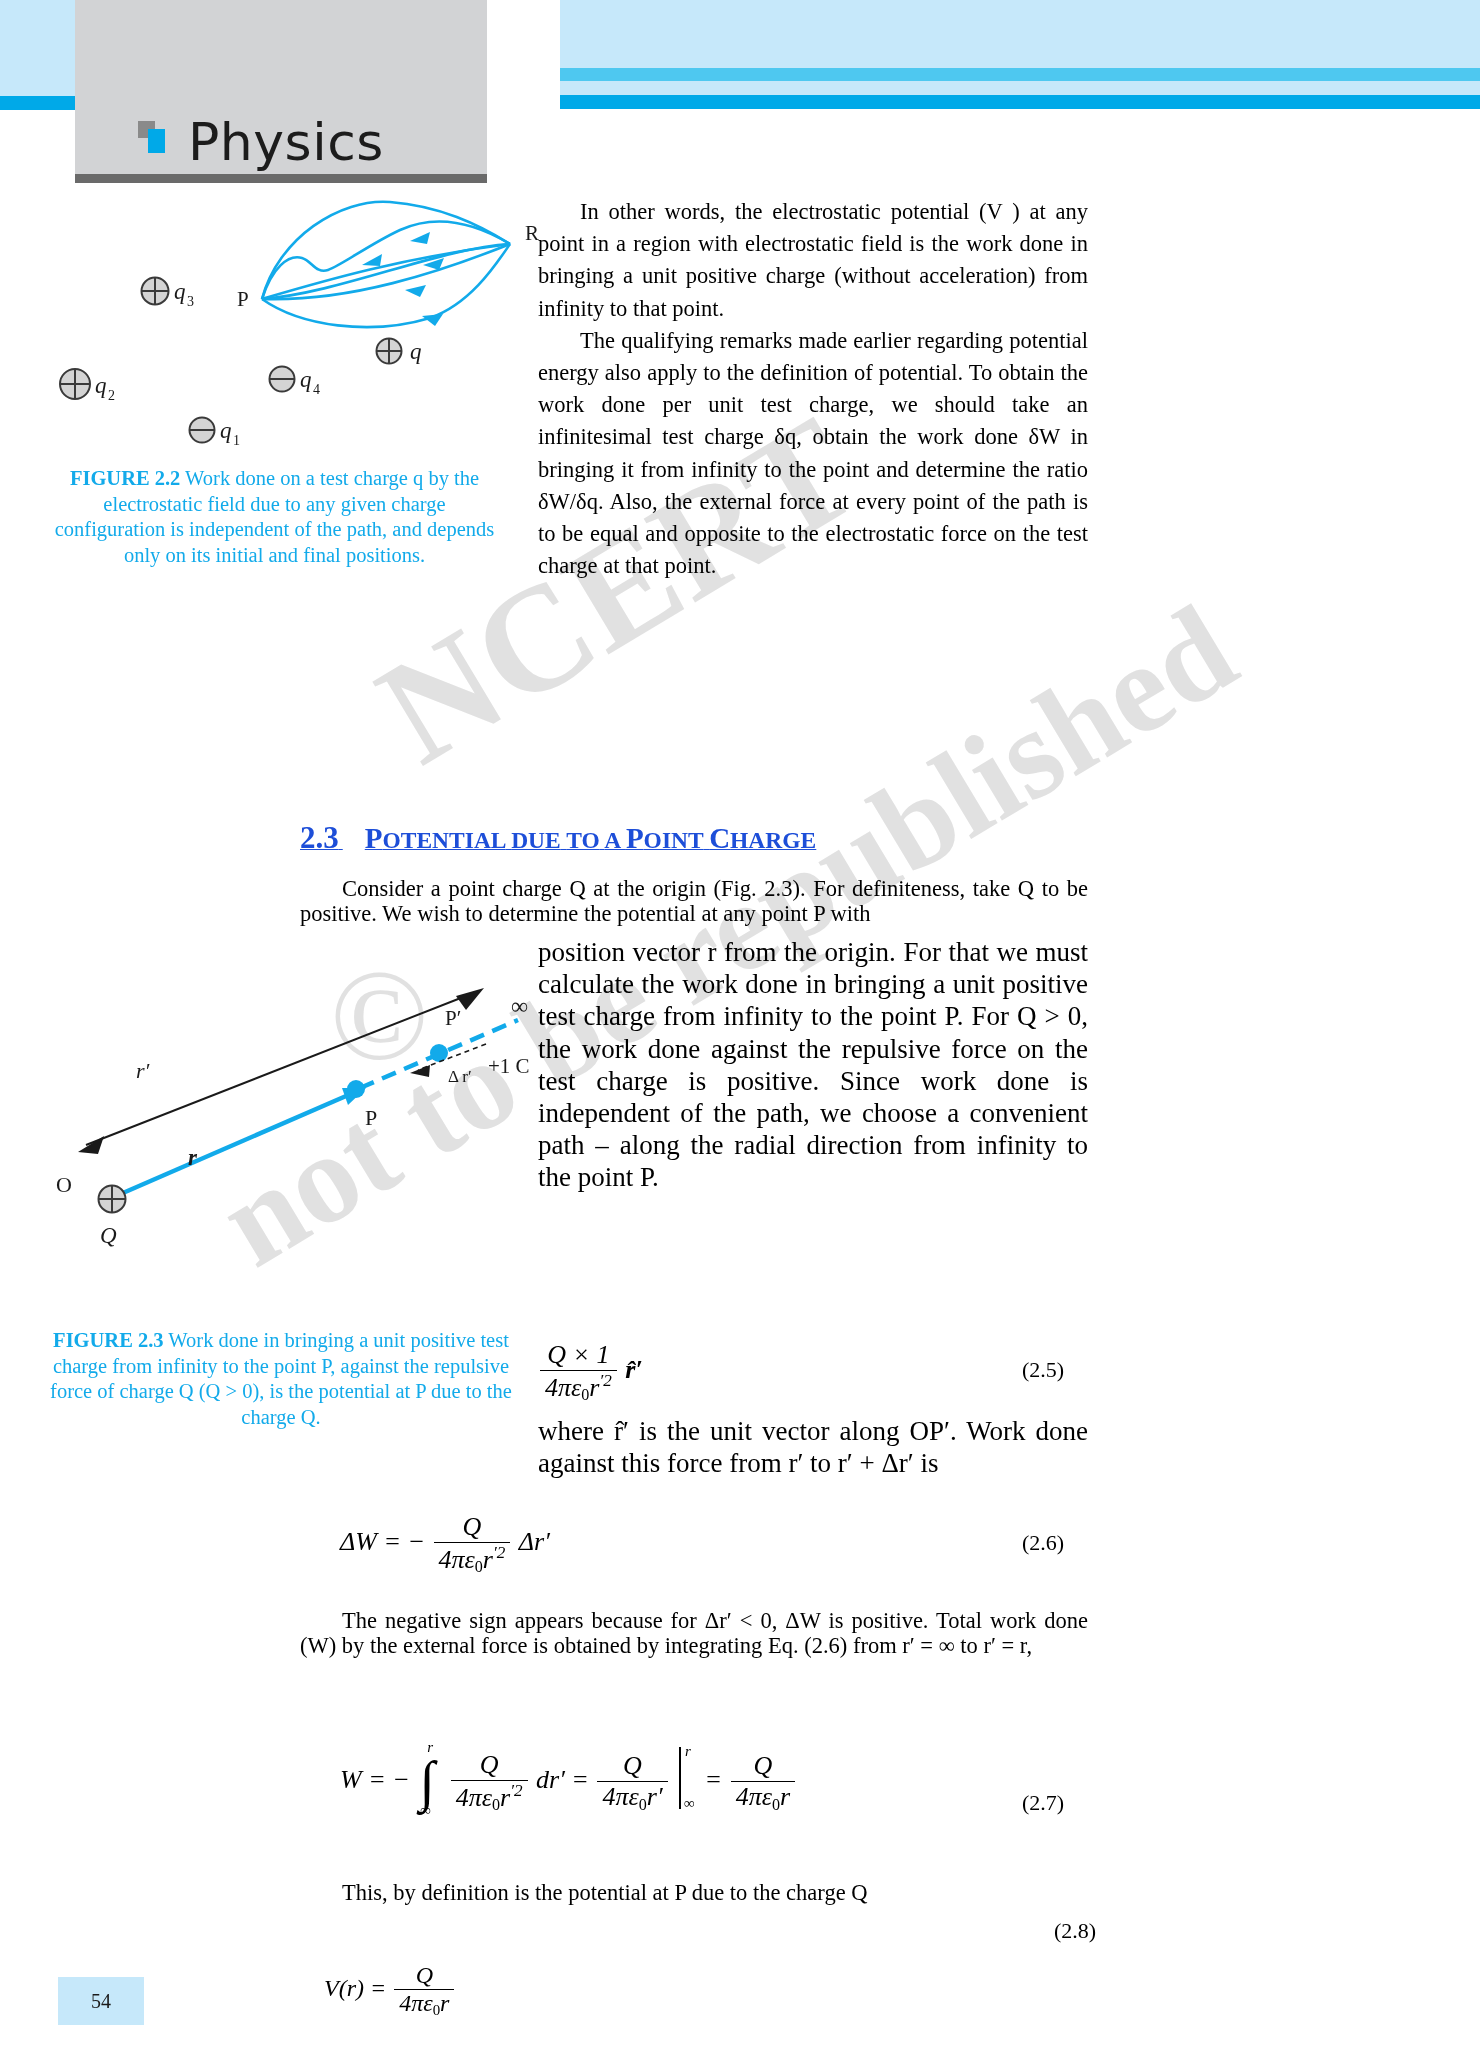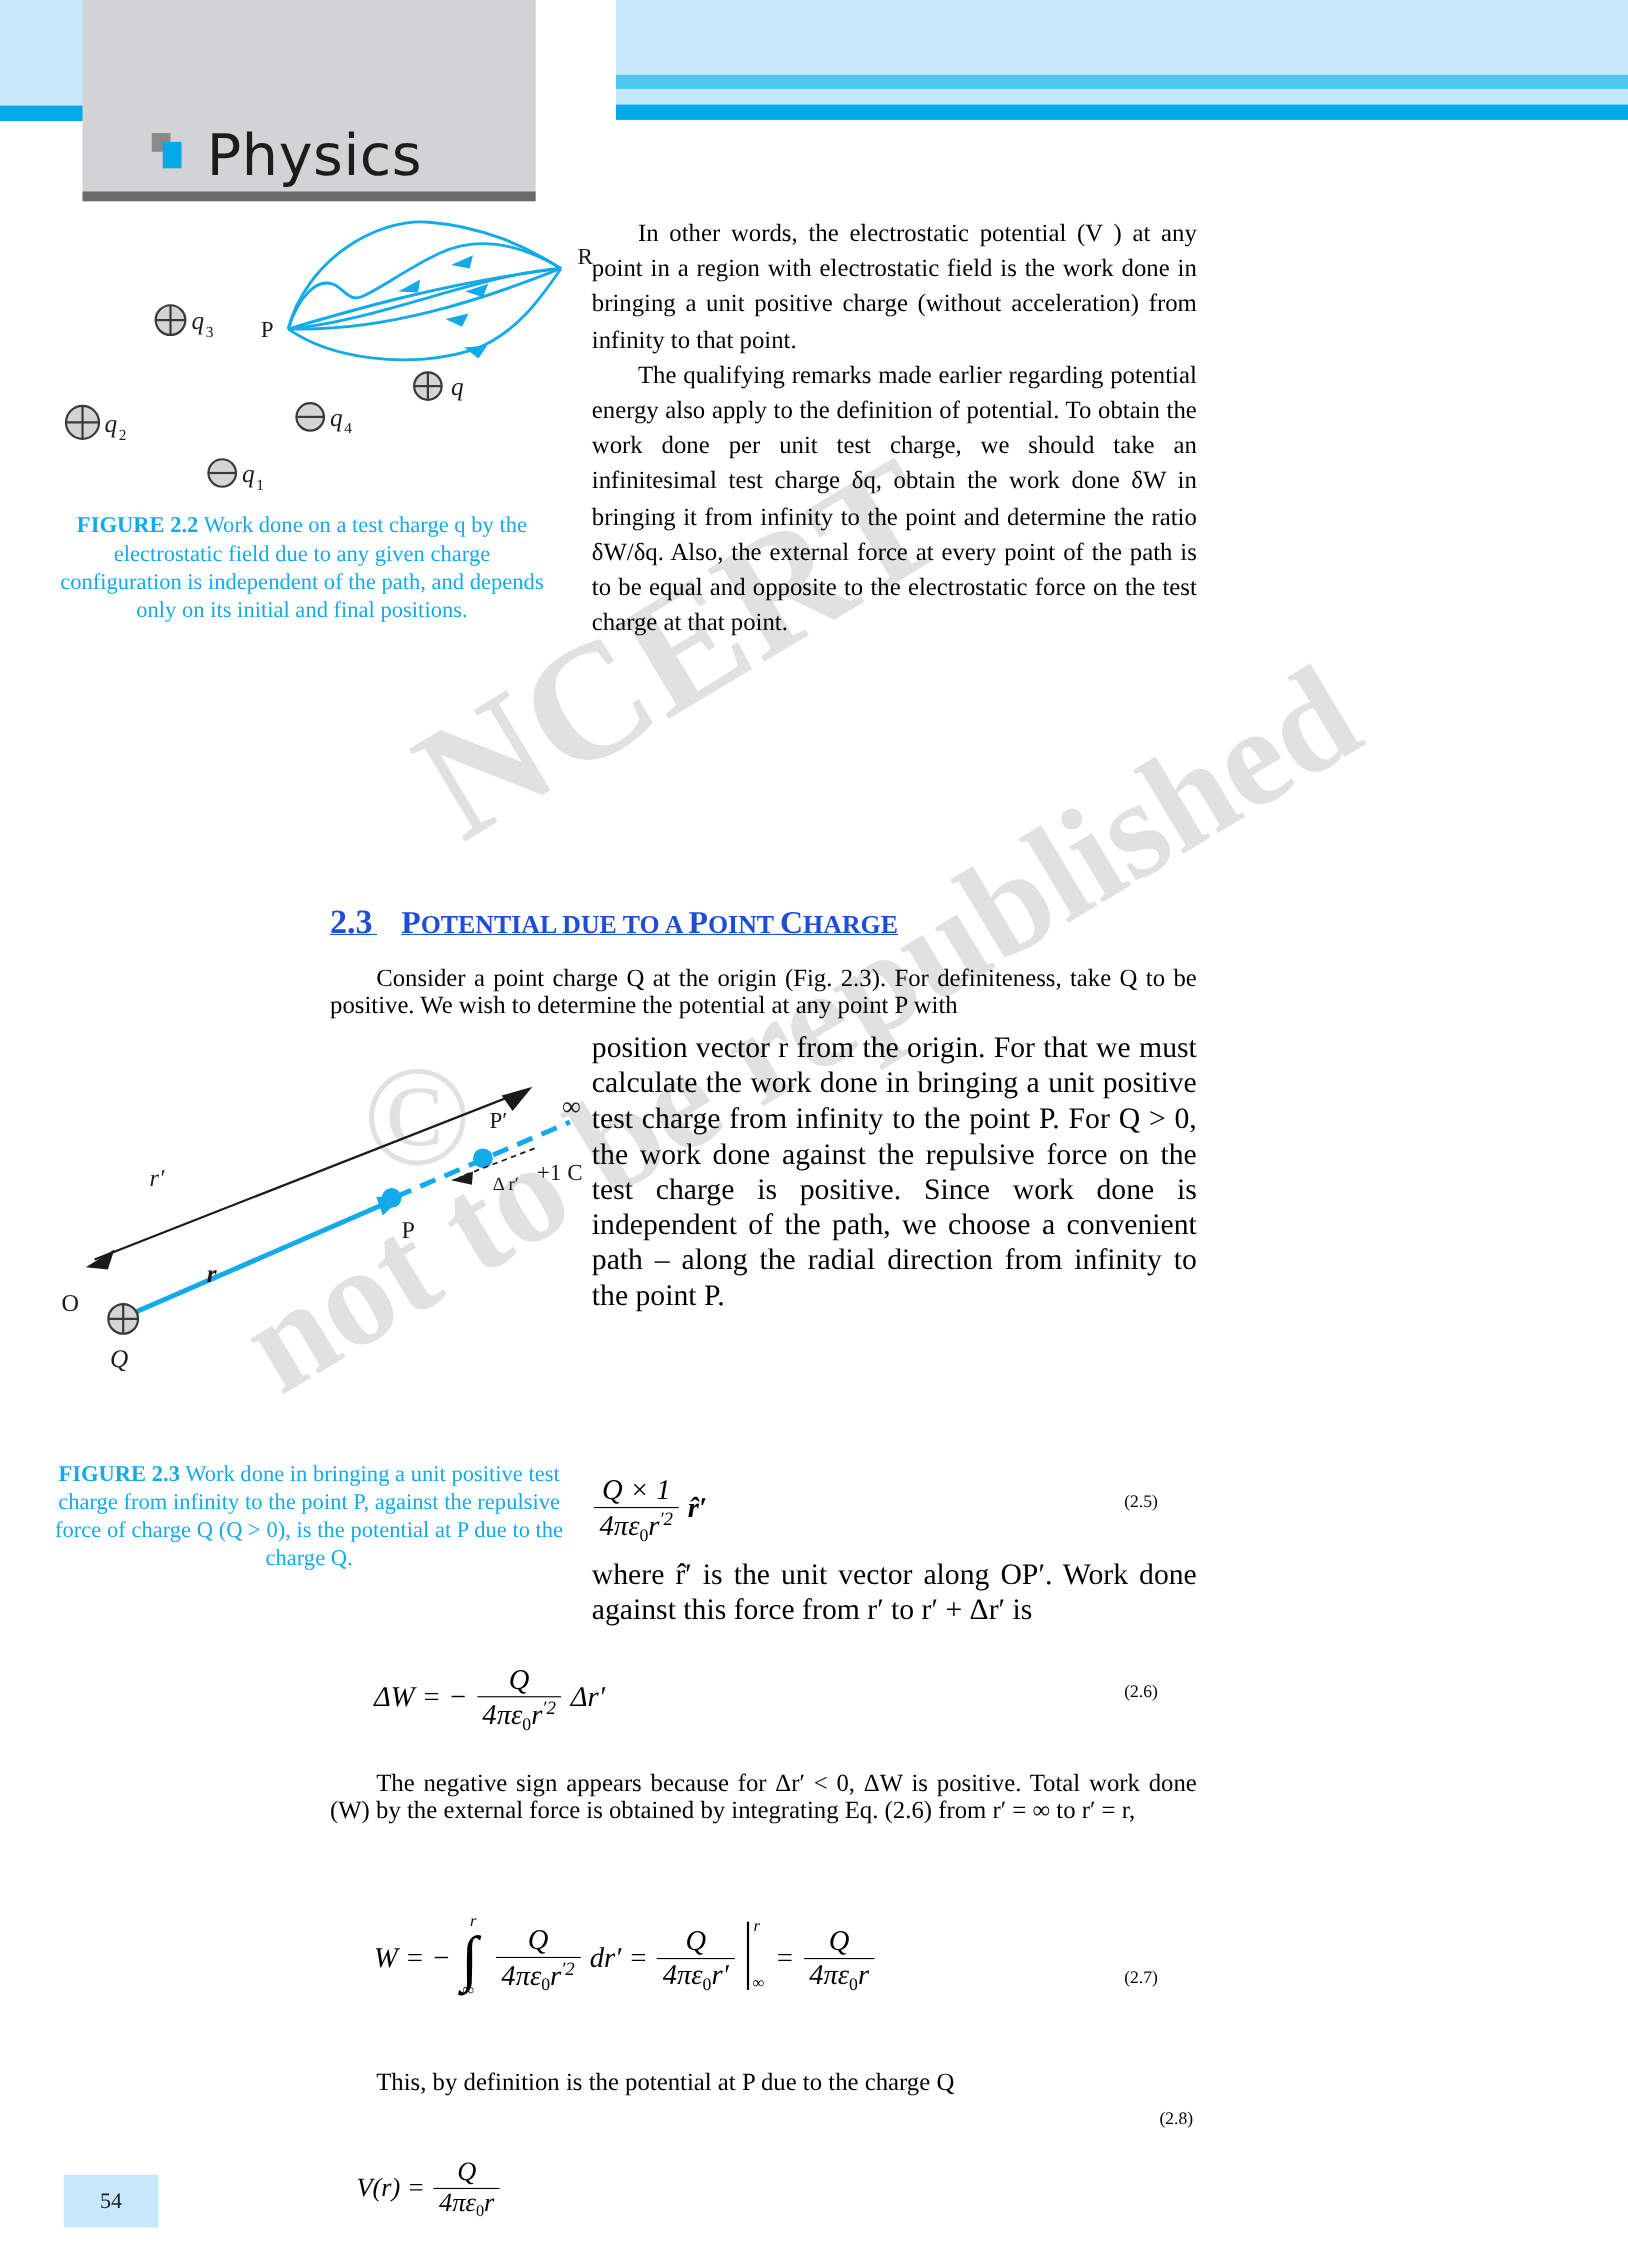--- a/index.html
+++ b/index.html
@@ -113,21 +113,21 @@
     font-weight: 700;
     text-decoration: underline;
   }
   .sec-num { font-size: 31px; }
   .sec-title-big { font-size: 29px; }
   .sec-title-sc { font-size: 23.5px; }
 
   
   .eq-row { position: absolute; }
   .eq-tag {
-    position: absolute; right: 0; font-size: 16px;
+    position: absolute; right: 0; font-size: 22px;
     font-family: "Liberation Serif", serif; color: #000;
   }
   .math { font-family: "Liberation Serif", serif; font-style: italic; }
   .mathup { font-family: "Liberation Serif", serif; font-style: normal; }
   .frac {
     display: inline-block; vertical-align: middle; text-align: center;
     margin: 0 2px;
   }
   .frac .num { display: block; padding: 0 5px; }
   .frac .den {

